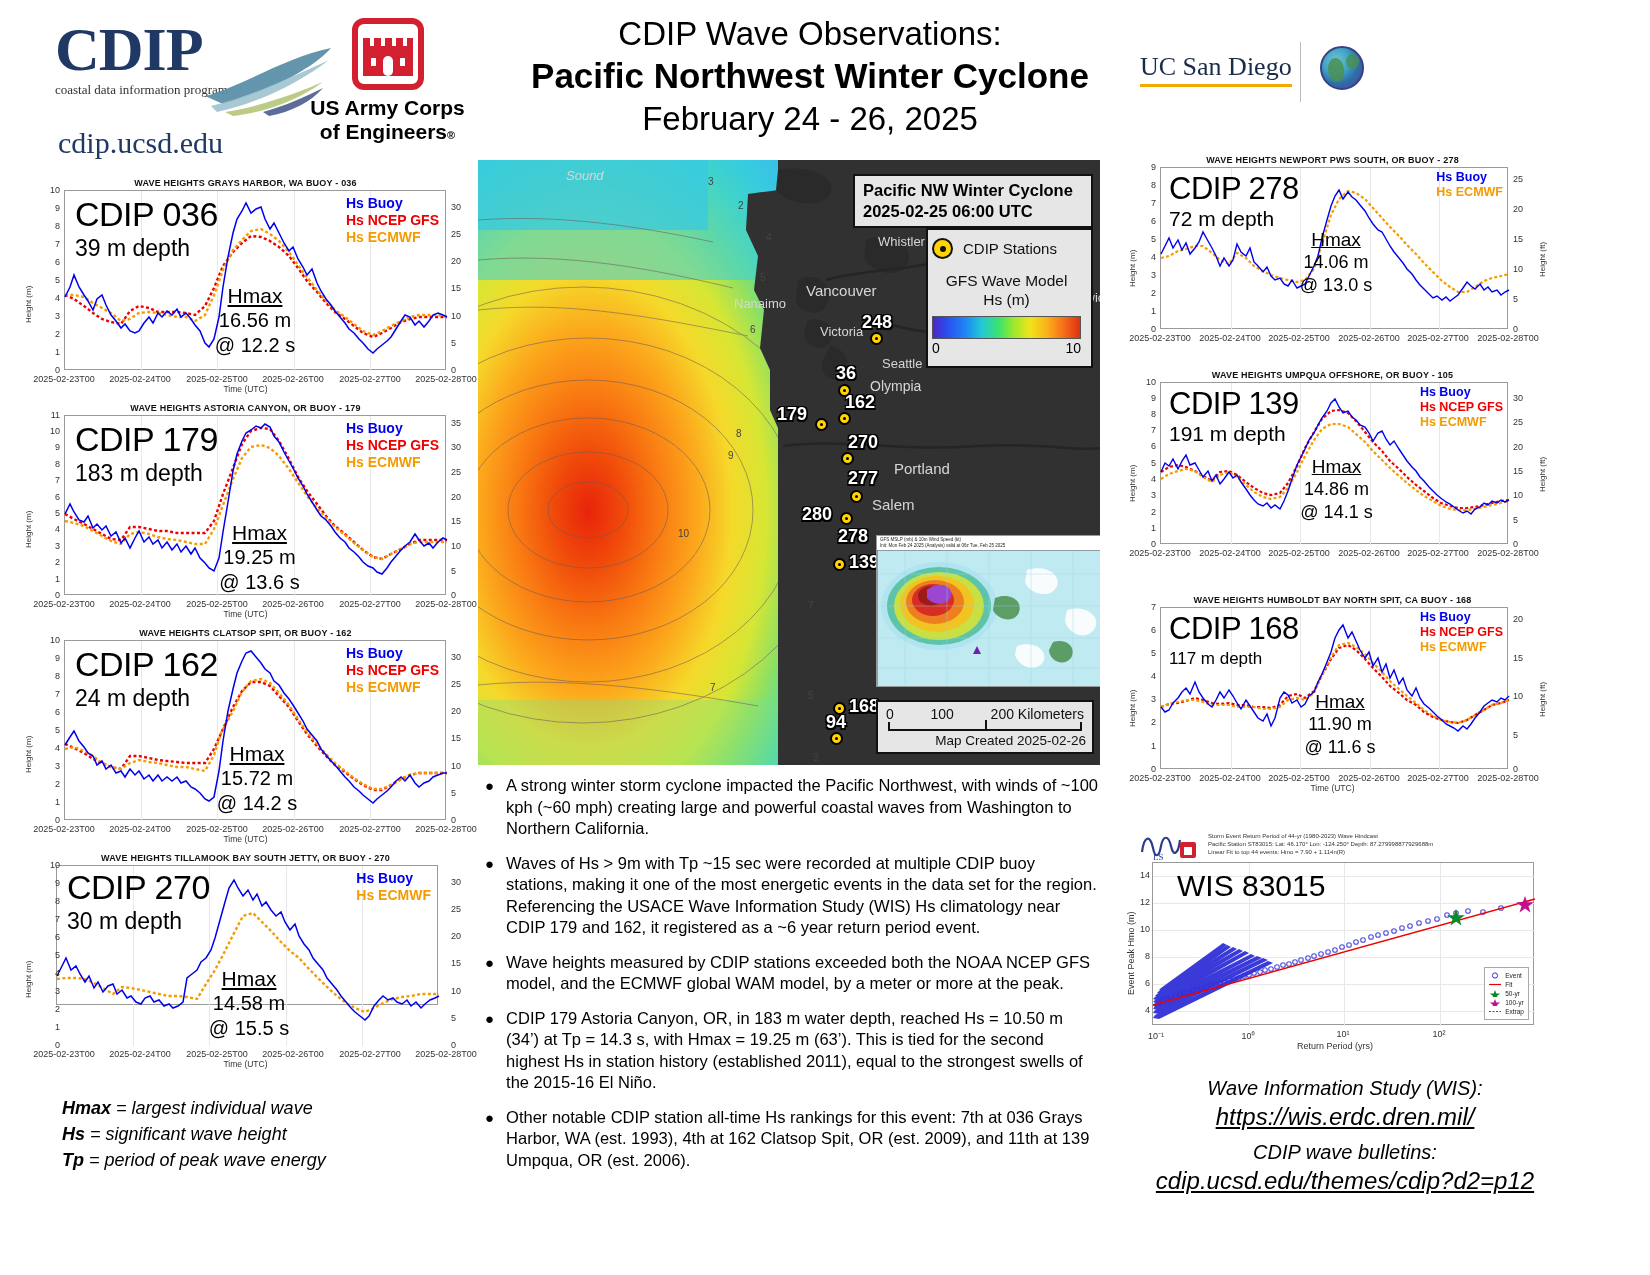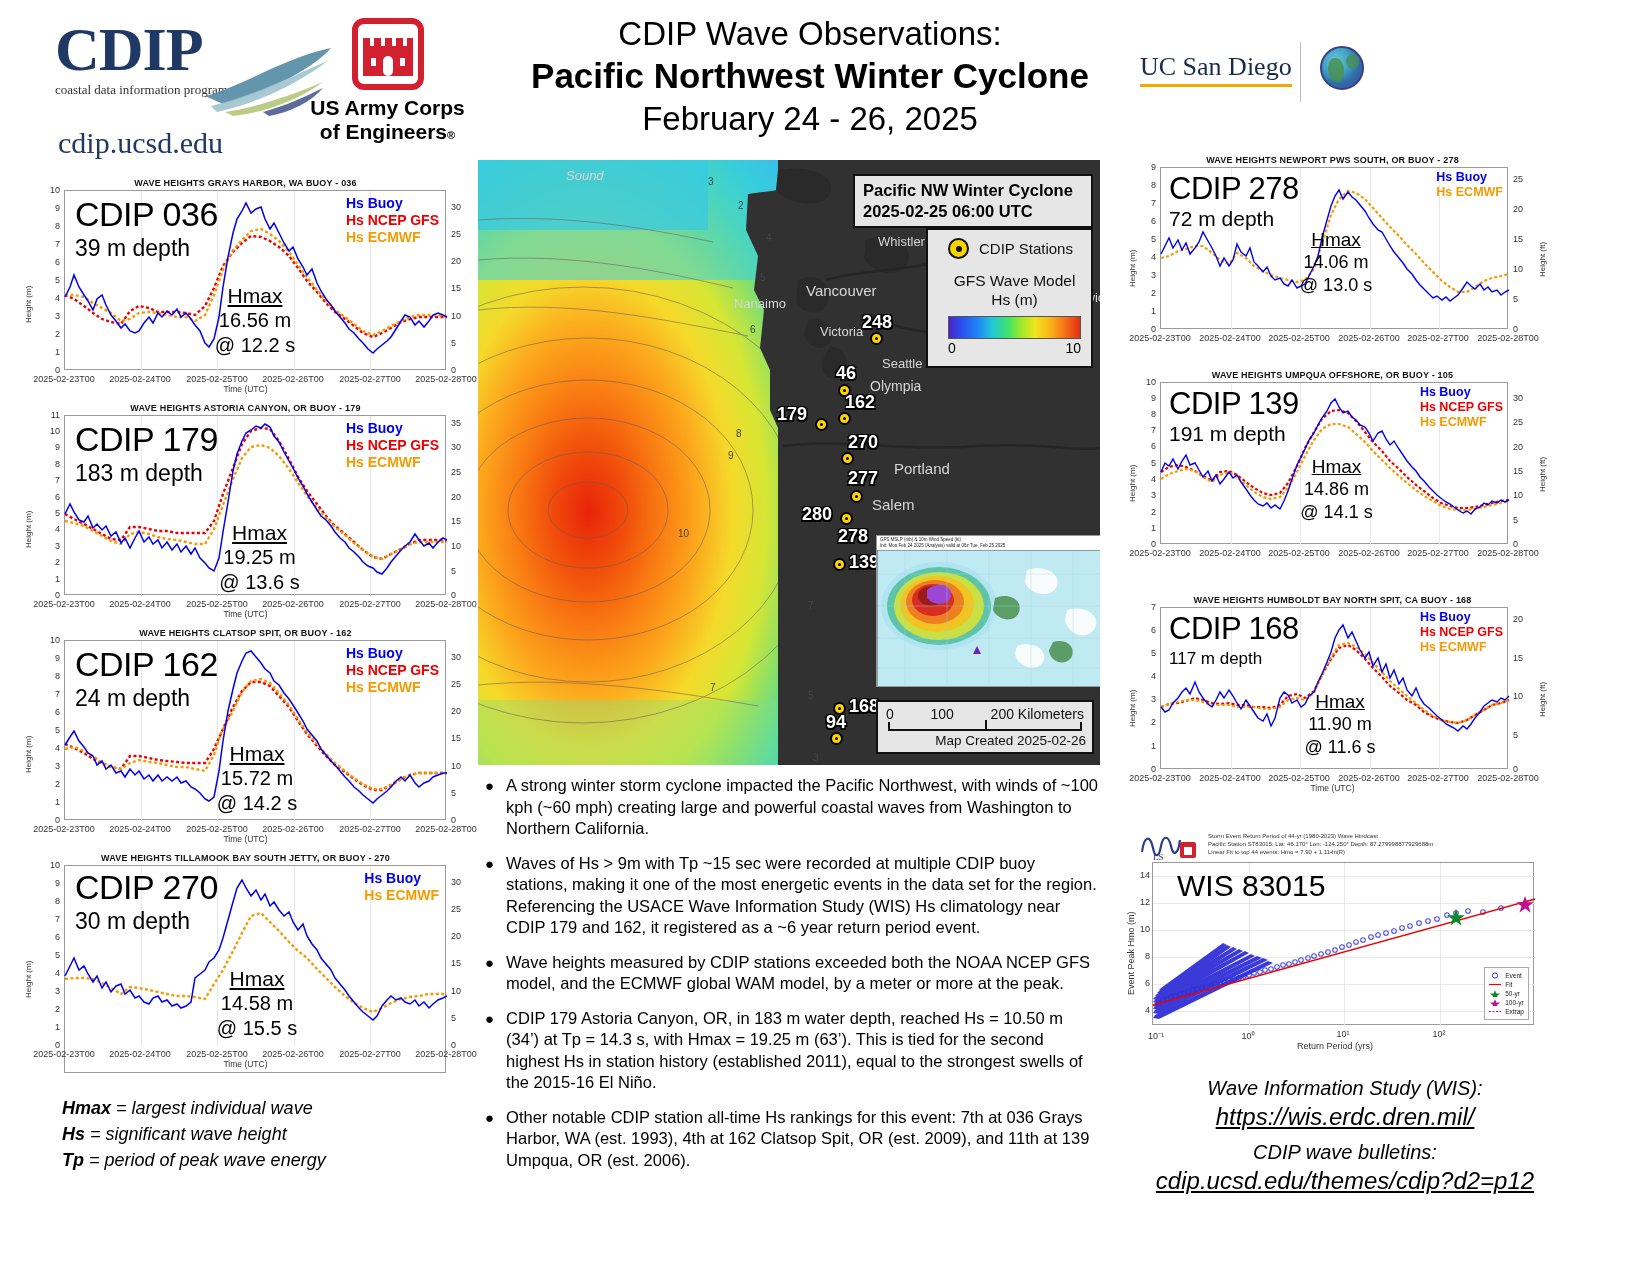--- a/index.html
+++ b/index.html
@@ -80,21 +80,21 @@
 
   
   .mapwrap { position:absolute; left:478px; top:160px; width:622px; height:605px;
      background:#2c2c2c; overflow:hidden; border:0; }
   .ocean { position:absolute; left:0; top:0; width:368px; height:605px; overflow:hidden;}
   .land { position:absolute; right:0; top:0; width:260px; height:605px; background:#313131; }
   .map-tbox { position:absolute; left:375px; top:14px; width:240px; background:#e6e6e6;
      border:2px solid #111; padding:4px 8px; }
   .map-tbox div { font-size:16.5px; font-weight:bold; line-height:21px; color:#000;}
   .map-legend { position:absolute; left:448px; top:68px; width:167px; background:#e6e6e6;
-     border:2px solid #111; padding:8px 10px 10px 20px; }
+     border:2px solid #111; padding:8px 10px 10px 4px; }
   .ml-row { display:flex; align-items:center; gap:10px; }
   .ml-dot { width:21px;height:21px;border-radius:50%;background:#FFD400;border:2px solid #111;
      display:flex;align-items:center;justify-content:center;}
   .ml-dot i { width:6px;height:6px;border-radius:50%;background:#111;display:block;}
   .ml-txt { font-size:15px; color:#111;}
   .ml-h { font-size:15.5px; color:#111; text-align:center; margin-top:12px; line-height:19px;}
   .cbar { margin-top:7px; height:23px; border:1px solid #555;
      background:linear-gradient(to right,#4b25c9 0%,#2a4ff0 10%,#1f86f5 22%,#21c8d8 33%,
         #3ce36a 45%,#9ee82c 55%,#f1e31b 66%,#fbb41a 77%,#f6731a 88%,#e03010 100%); }
   .cbar-lbls { display:flex; justify-content:space-between; font-size:14px; margin-top:1px;}
@@ -353,21 +353,21 @@
     <div class="tick-x" style="left:199px;top:196px;">2025-02-25T00</div>
     <div class="tick-x" style="left:275px;top:196px;">2025-02-26T00</div>
     <div class="tick-x" style="left:352px;top:196px;">2025-02-27T00</div>
     <div class="tick-x" style="left:428px;top:196px;">2025-02-28T00</div>
     <div class="axis-lbl-x" style="left:0;top:206px;">Time (UTC)</div>
   </div>
 
   <div class="panel" style="left:18px;top:853px;width:455px;height:220px;">
     <div class="chart-title">WAVE HEIGHTS TILLAMOOK BAY SOUTH JETTY, OR BUOY - 270</div>
     <div class="axis-lbl-y" style="left:6px;top:145px;">Height (m)</div>
-    <div class="plotbox" style="left:46px;top:12px;width:382px;height:208px;">
+    <div class="plotbox" style="left:38px;top:12px;width:382px;height:140px;">
       <div class="gridline gridline-v" style="left:76px;top:0;height:180px;"></div>
       <div class="gridline gridline-v" style="left:152px;top:0;height:180px;"></div>
       <div class="gridline gridline-v" style="left:229px;top:0;height:180px;"></div>
       <div class="gridline gridline-v" style="left:305px;top:0;height:180px;"></div>
       <svg class="series" width="382" height="180" viewBox="0 0 382 180" preserveAspectRatio="none">
         <polyline fill="none" stroke="#F59B00" stroke-width="2.4" stroke-dasharray="3,2.4" points="0,113 9,112 19,112 28,113 37,117 46,122 56,128 65,121 74,122 84,124 93,126 102,128 112,130 121,130 130,131 140,133 149,118 158,104 168,85 177,67 186,50 196,47 205,56 214,65 224,76 233,85 242,92 252,103 261,112 270,121 280,130 289,137 298,142 308,146 317,142 326,137 336,133 345,131 354,130 364,128 373,128 382,128"></polyline>
         <polyline fill="none" stroke="#0000EE" stroke-width="1.5" points="0,110 5,100 9,92 14,104 19,100 23,108 28,116 32,110 37,122 41,116 46,126 51,120 56,118 60,128 65,124 70,132 74,130 79,136 84,138 88,132 93,130 97,136 102,134 107,140 112,138 116,142 121,140 126,136 130,112 135,108 140,104 144,96 149,92 154,84 158,72 163,54 168,36 172,22 177,14 181,22 186,30 191,24 196,34 200,28 205,40 209,36 214,44 219,50 224,46 228,56 233,64 238,58 242,70 247,78 252,84 256,92 261,98 266,104 270,112 275,118 280,124 284,130 289,136 294,142 298,146 303,150 308,154 312,150 317,140 322,134 326,130 331,134 336,132 340,136 345,138 350,134 354,140 359,136 364,142 368,138 373,134 378,132 382,130"></polyline>
       </svg>
       <div class="big-id" style="left:10px;top:4px;">CDIP 270</div>
       <div class="big-dep" style="left:10px;top:42px;">30 m depth</div>
@@ -499,21 +499,21 @@
     <div class="stn" style="left:392px;top:172px;">
         <div class="stn-dot">
           <i></i>
         </div>
         <div class="stn-lbl" style="left:-8px;top:-20px;">248</div>
       </div>
     <div class="stn" style="left:360px;top:224px;">
         <div class="stn-dot">
           <i></i>
         </div>
-        <div class="stn-lbl" style="left:-2px;top:-21px;">46</div>
+        <div class="stn-lbl" style="left:-2px;top:-21px;">36</div>
       </div>
     <div class="stn" style="left:337px;top:258px;">
         <div class="stn-dot">
           <i></i>
         </div>
         <div class="stn-lbl" style="left:-38px;top:-14px;">179</div>
       </div>
     <div class="stn" style="left:360px;top:252px;">
         <div class="stn-dot">
           <i></i>

